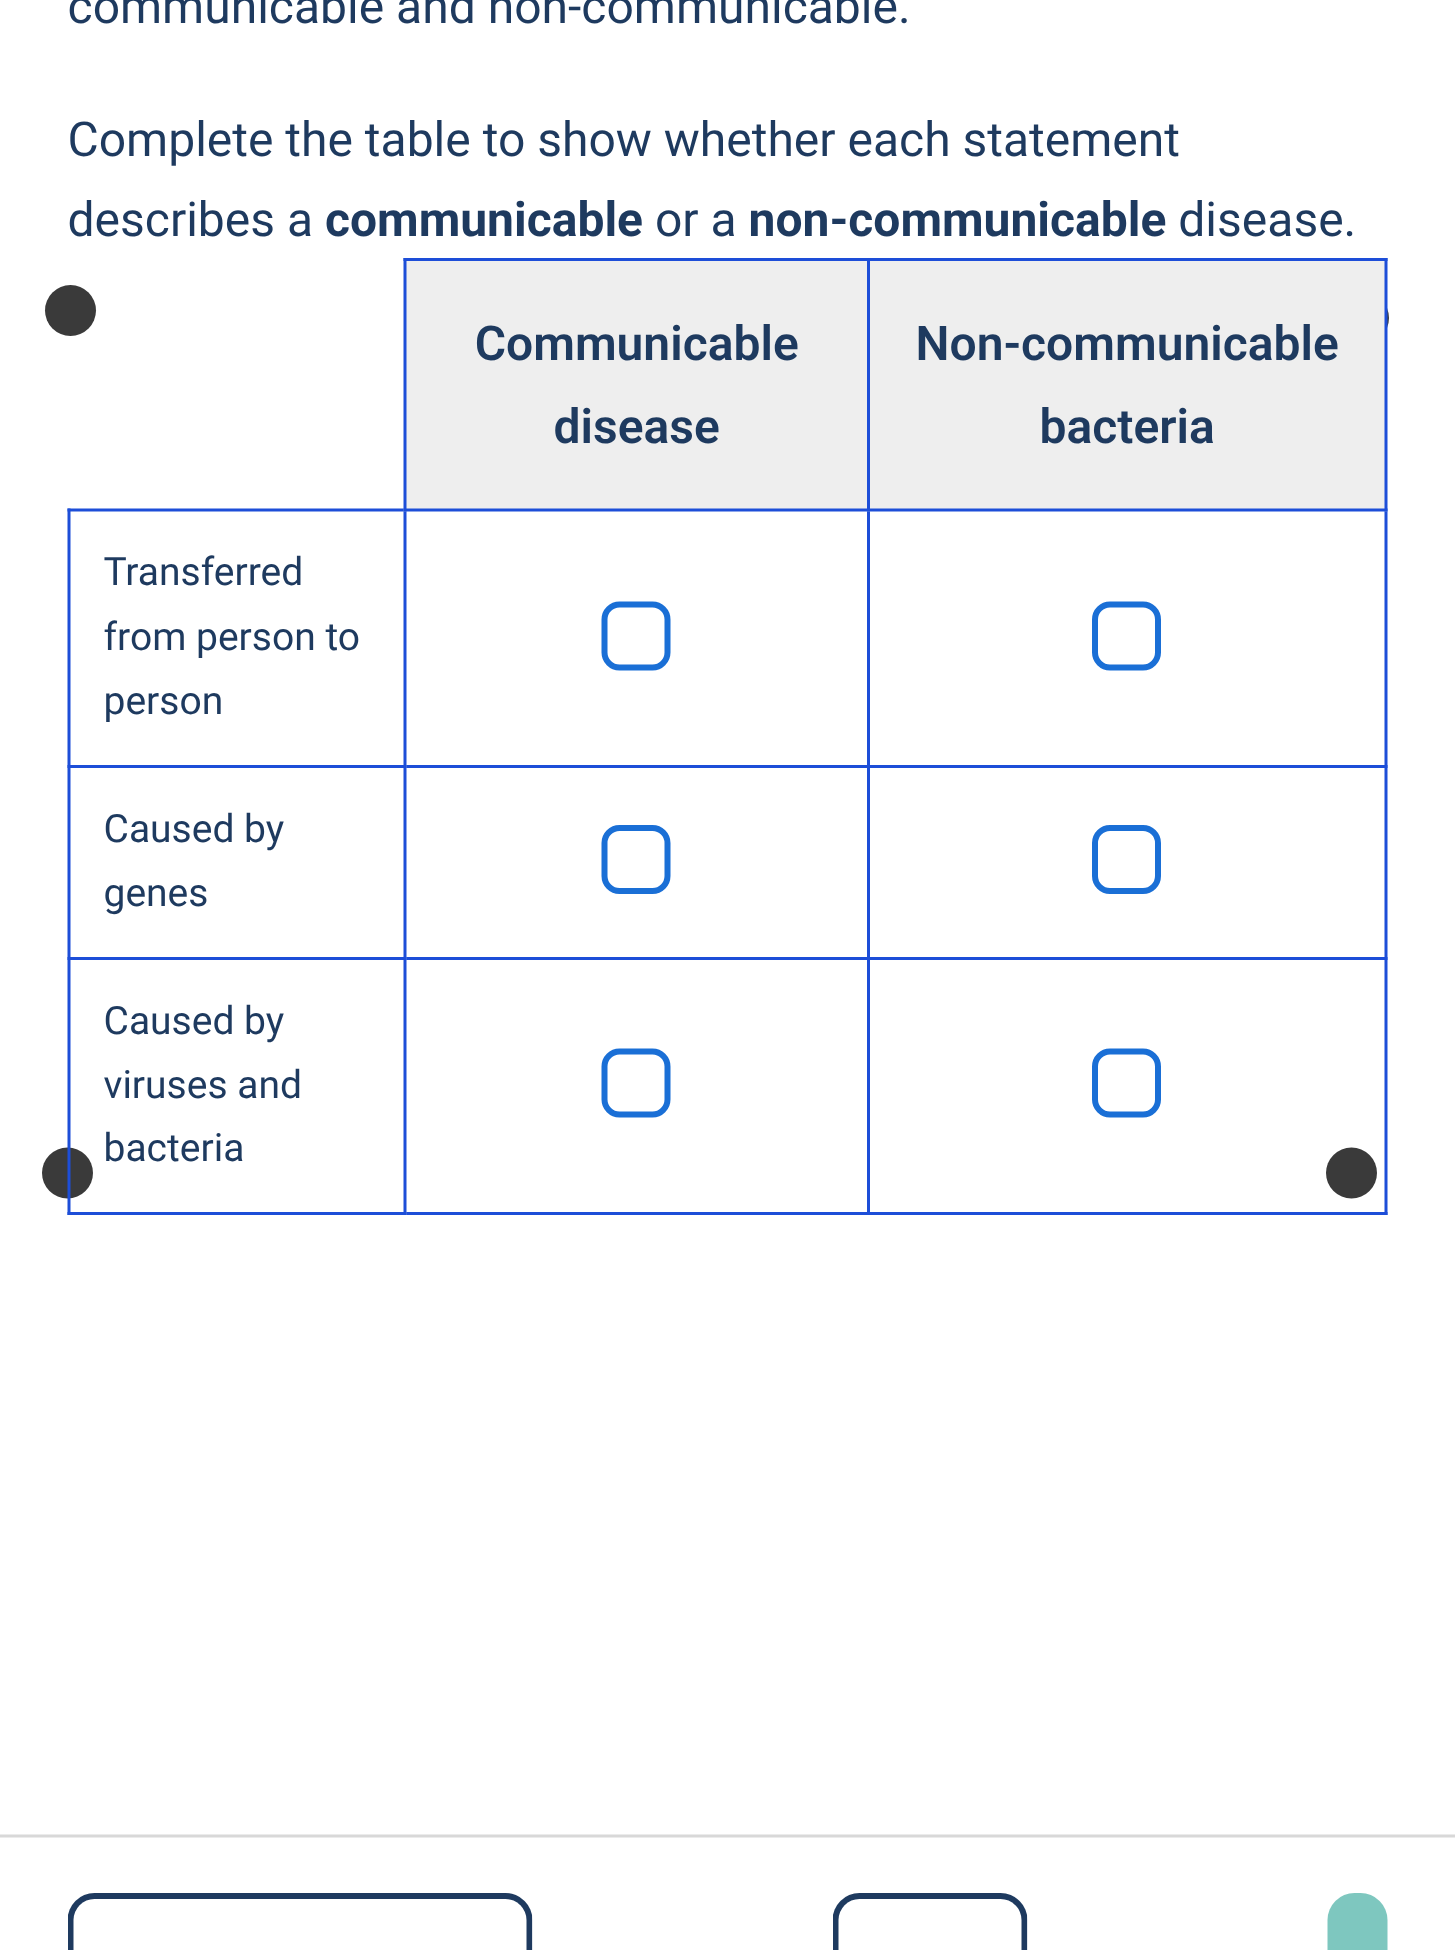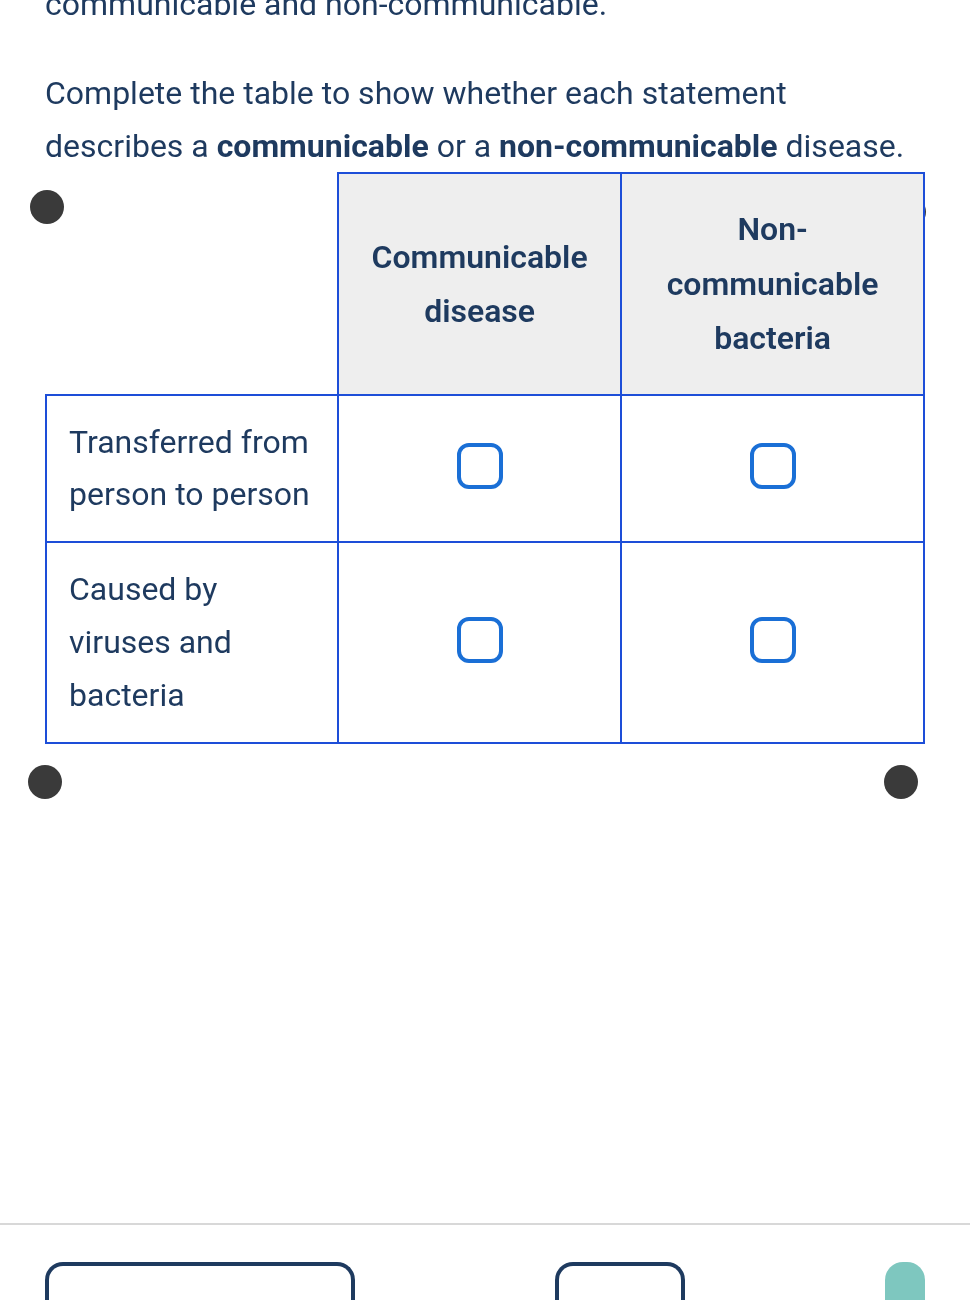--- a/index.html
+++ b/index.html
@@ -77,25 +77,25 @@
       background: #eeeeee;
       color: #1e3a5f;
       font-size: 32px;
       font-weight: 600;
       text-align: center;
       padding: 28px 14px;
       line-height: 1.7;
     }
     td.label {
       color: #1e3a5f;
-      font-size: 32px;
+      font-size: 26px;
       text-align: left;
       padding: 20px 22px;
       line-height: 1.65;
-      width: 292px;
+      width: 224px;
     }
     td.checkcell {
       text-align: center;
       padding: 20px;
     }
     .checkbox {
       display: inline-block;
       width: 46px;
       height: 46px;
       border: 4px solid #1a6fd6;
@@ -161,20 +161,25 @@
           <th>Non-communicable bacteria</th>
         </tr>
       </thead>
       <tbody>
         <tr>
           <td class="label">Transferred from person to person</td>
           <td class="checkcell"><span class="checkbox"></span></td>
           <td class="checkcell"><span class="checkbox"></span></td>
         </tr>
         <tr>
+          <td class="label">Caused by genes</td>
+          <td class="checkcell"><span class="checkbox"></span></td>
+          <td class="checkcell"><span class="checkbox"></span></td>
+        </tr>
+        <tr>
           <td class="label">Caused by viruses and bacteria</td>
           <td class="checkcell"><span class="checkbox"></span></td>
           <td class="checkcell"><span class="checkbox"></span></td>
         </tr>
       </tbody>
     </table>
   </div>
 </div>
 
 <div class="hr-line"></div>

